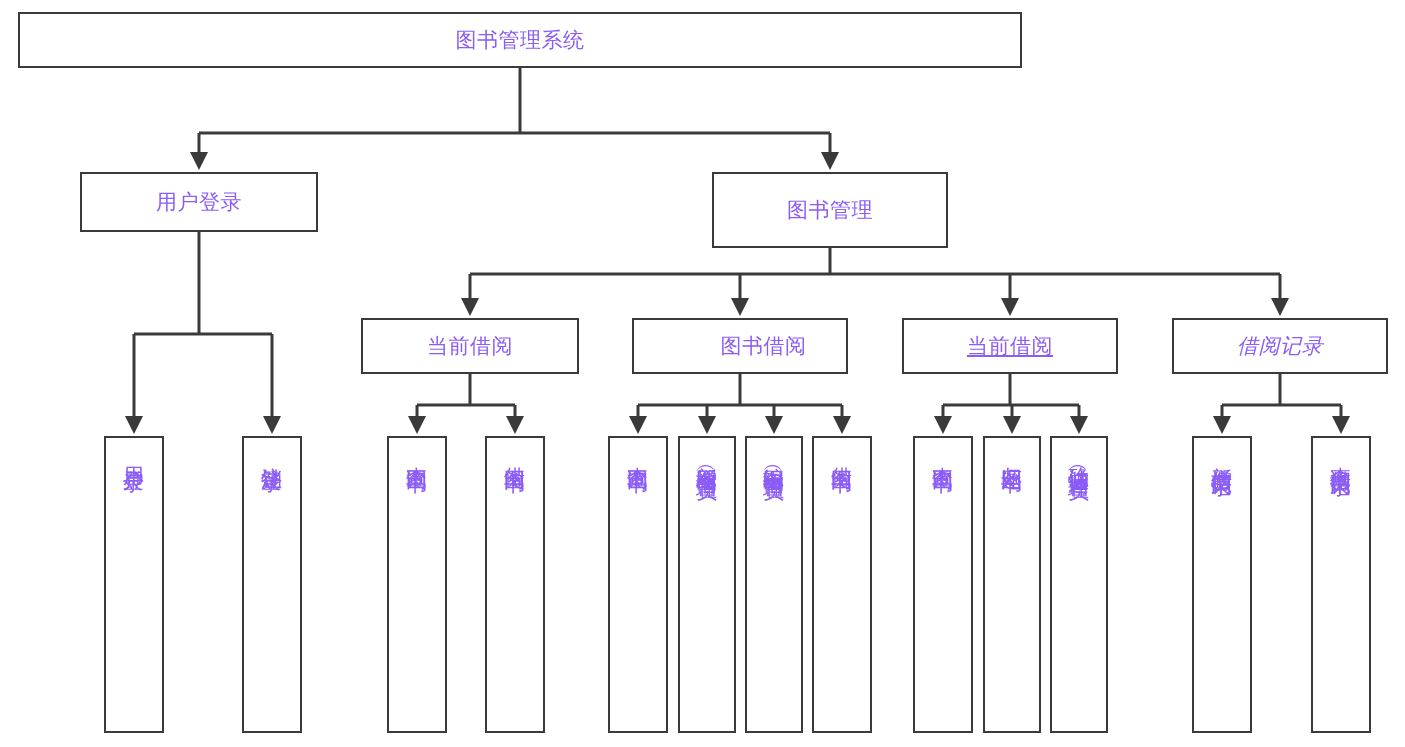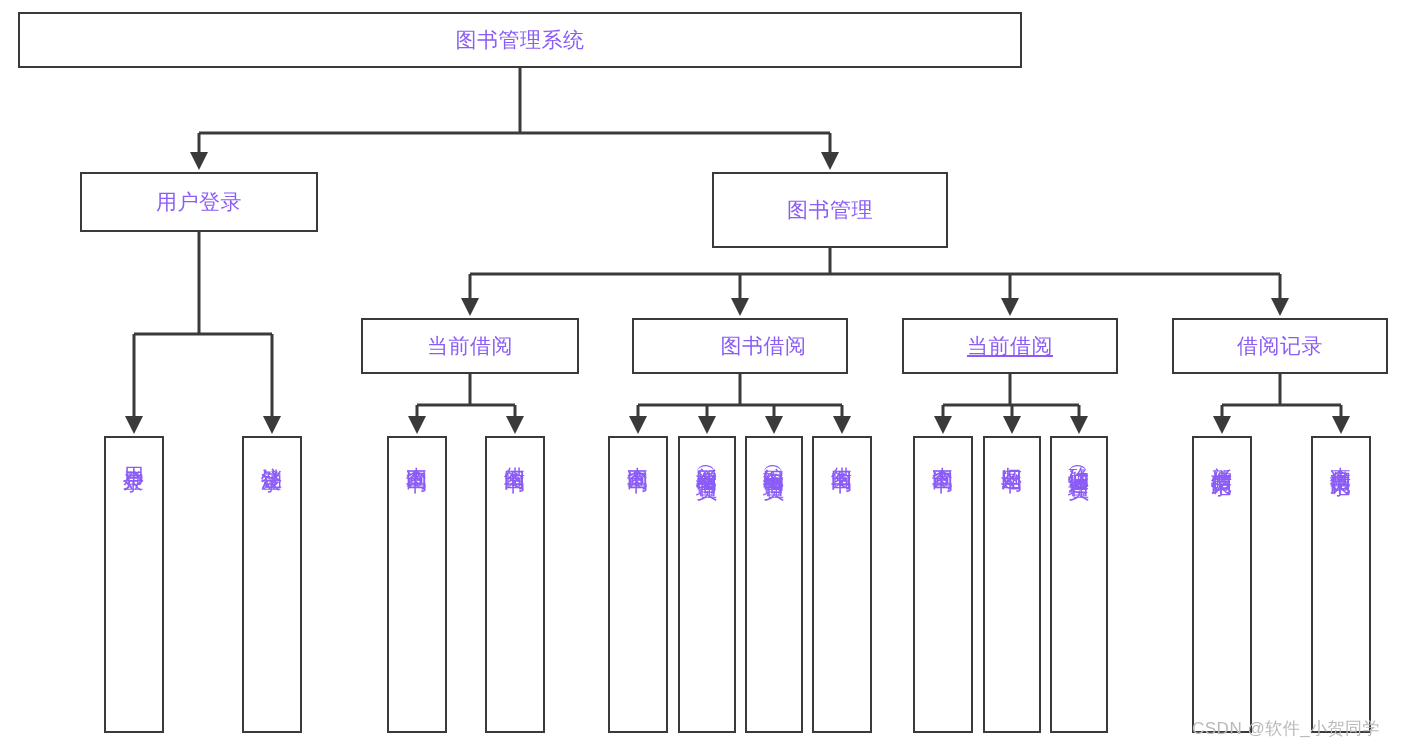--- a/index.html
+++ b/index.html
@@ -137,21 +137,21 @@
       </div>
       <div class="node horiz" style="left: 361px; top: 318px; width: 218px; height: 56px; border-color: rgb(58, 58, 58);">
         <span class="htext">当前借阅</span>
       </div>
       <div class="node horiz" style="left: 632px; top: 318px; width: 216px; height: 56px; border-color: rgb(58, 58, 58); padding-left: 47px;">
         <span class="htext">图书借阅</span>
       </div>
       <div class="node horiz" style="left: 902px; top: 318px; width: 216px; height: 56px; border-color: rgb(58, 58, 58); text-decoration: underline;">
         <span class="htext">当前借阅</span>
       </div>
-      <div class="node horiz" style="left: 1172px; top: 318px; width: 216px; height: 56px; border-color: rgb(58, 58, 58);">
+      <div class="node horiz" style="left: 1172px; top: 318px; width: 216px; height: 56px; border-color: rgb(58, 58, 58); font-style: italic;">
         <span class="htext">借阅记录</span>
       </div>
       <div class="node vert" style="left: 104px; top: 436px; width: 60px; height: 297px; border-color: rgb(58, 58, 58);">
         <span class="vtext">用户登录</span>
       </div>
       <div class="node vert" style="left: 242px; top: 436px; width: 60px; height: 297px; border-color: rgb(58, 58, 58);">
         <span class="vtext">注销登录</span>
       </div>
       <div class="node vert" style="left: 387px; top: 436px; width: 60px; height: 297px; border-color: rgb(58, 58, 58);">
         <span class="vtext">查询图书</span>
@@ -181,15 +181,14 @@
         <span class="vtext">确认归还（管理员）</span>
       </div>
       <div class="node vert" style="left: 1192px; top: 436px; width: 60px; height: 297px; border-color: rgb(58, 58, 58);">
         <span class="vtext">新增借阅记录</span>
       </div>
       <div class="node vert" style="left: 1311px; top: 436px; width: 60px; height: 297px; border-color: rgb(58, 58, 58);">
         <span class="vtext">查询借阅记录</span>
       </div>
     </div>
 
-  <div id="watermark" style="left: 1192px; top: 717px; color: rgb(185, 185, 185);">CSDN @软件_小贺同学</div>
 
 </div>
 
 </body></html>

